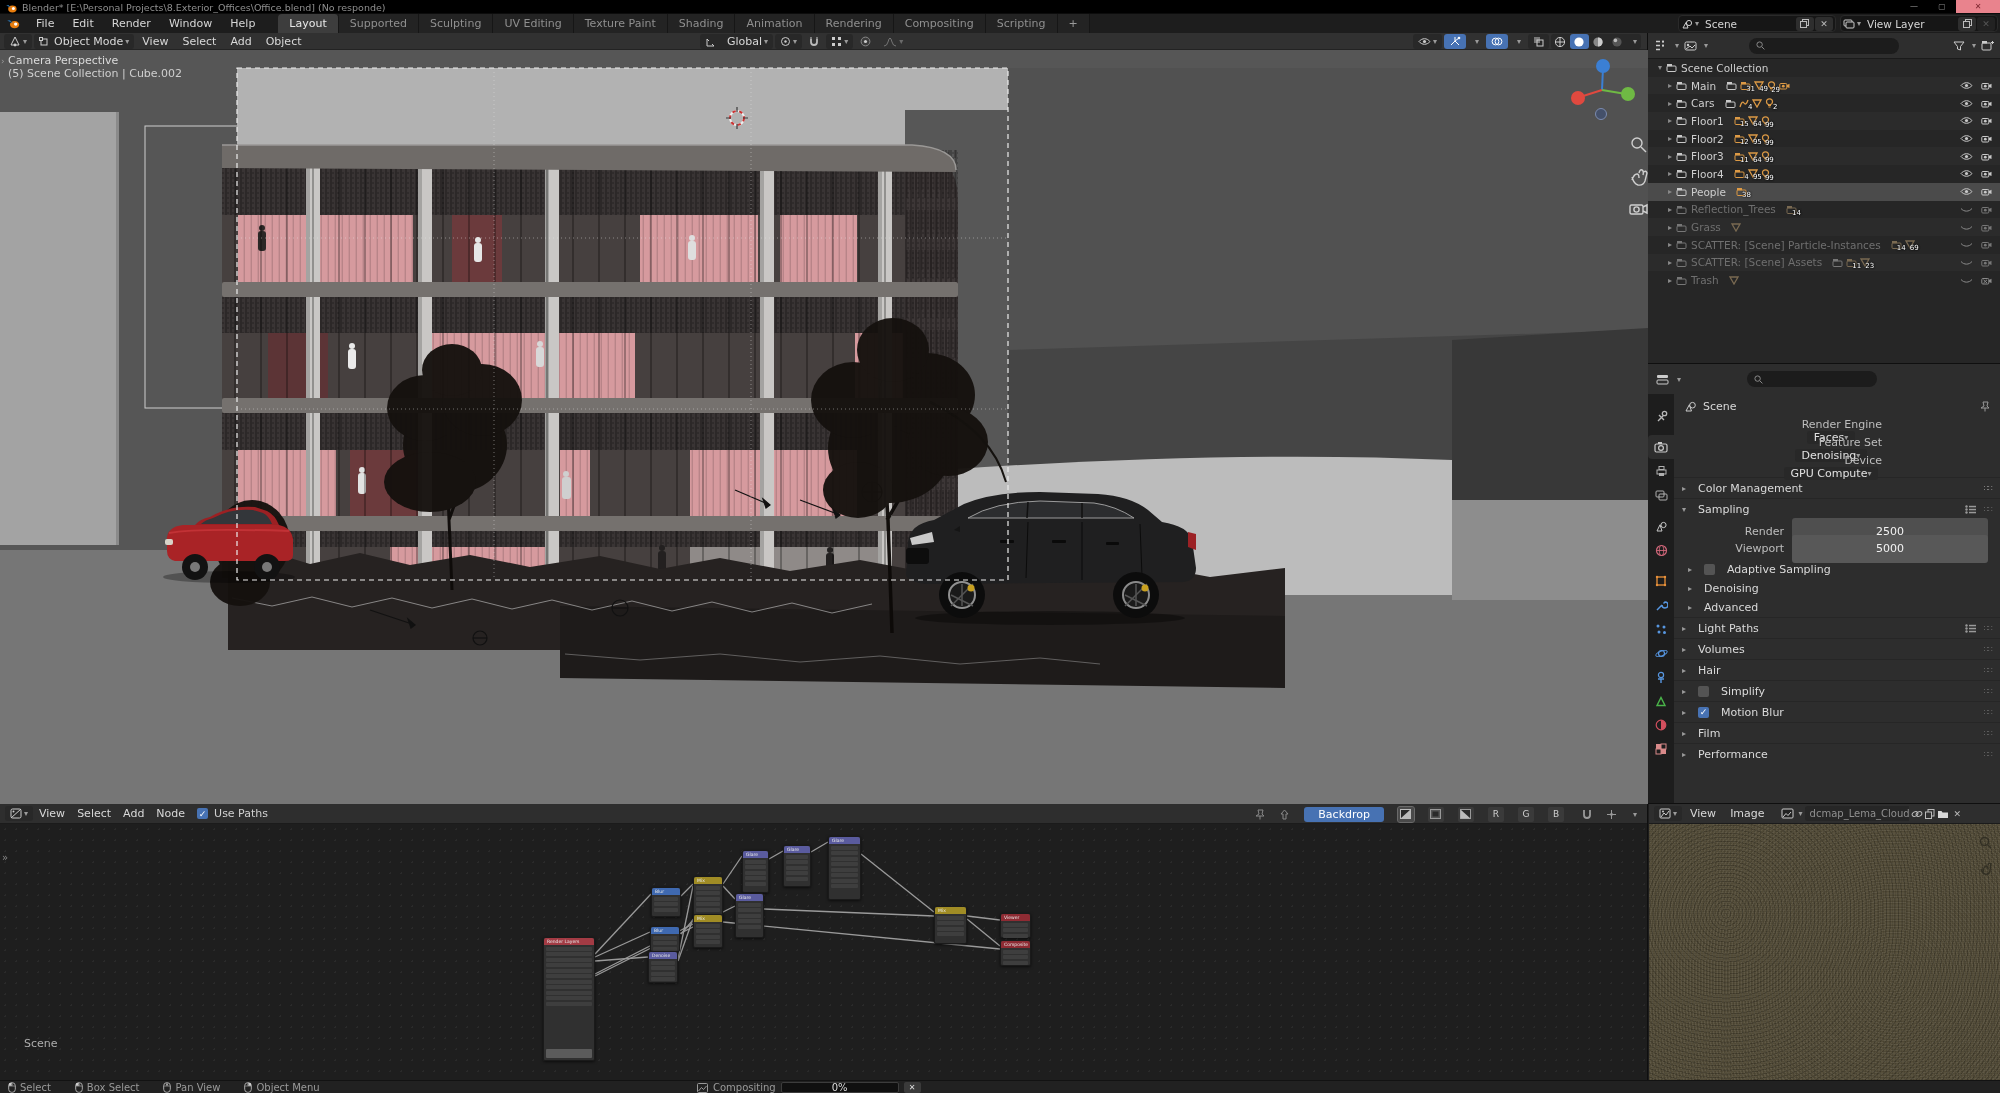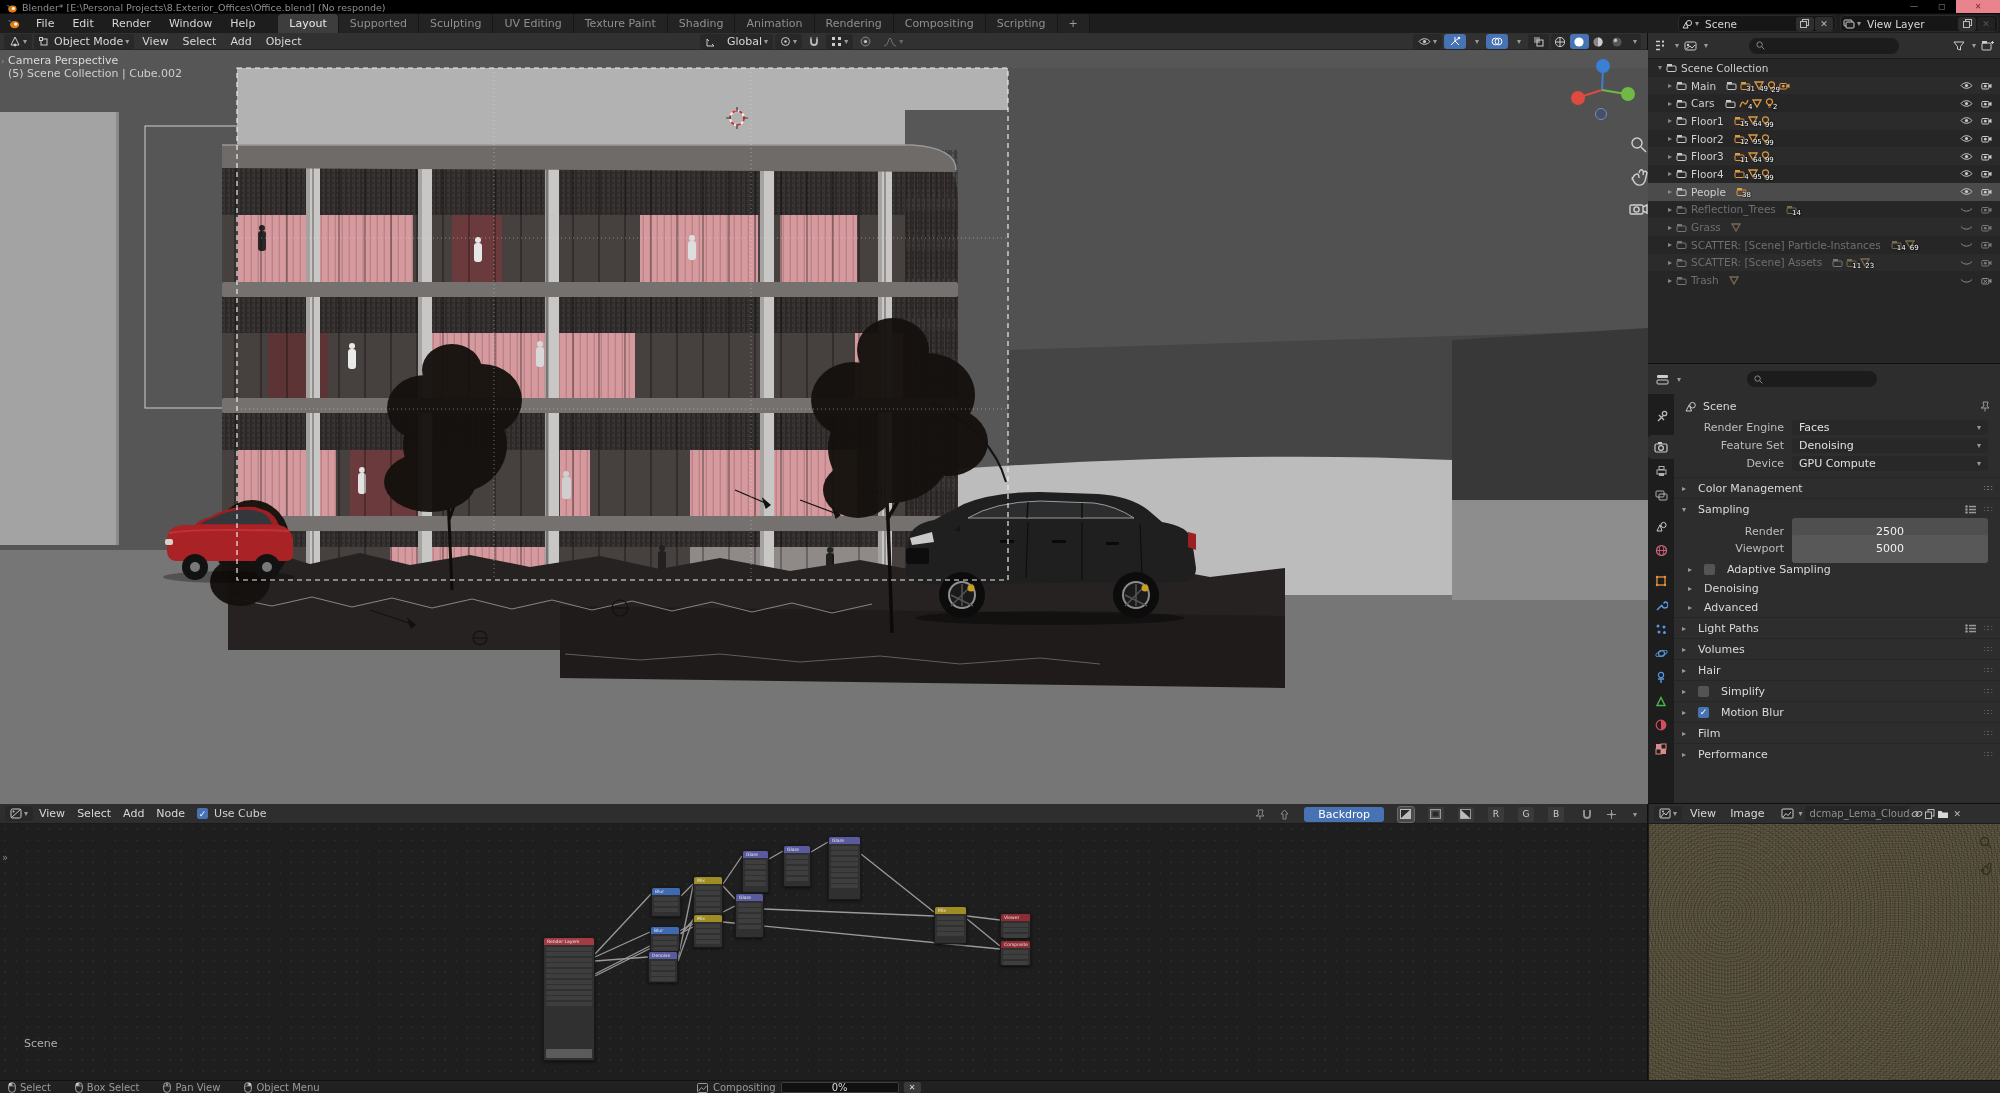--- a/index.html
+++ b/index.html
@@ -57,21 +57,21 @@
   
   .props{position:absolute;left:1648px;top:364px;width:352px;height:440px;background:#2d2d2d;overflow:hidden;border-bottom:1px solid #0f0f0f;}
   .props-tabs{position:absolute;left:0;top:30px;bottom:0;width:26px;background:#1d1d1d;display:flex;flex-direction:column;align-items:center;padding-top:10px;}
   .ptab{width:26px;height:24px;display:flex;align-items:center;justify-content:center;}
   .ptab.active{background:#2d2d2d;border-radius:4px 0 0 4px;}
   .ptab.gap{margin-top:7px;}
   .props-header{height:30px;display:flex;align-items:center;padding:0 8px;gap:6px;background:#2d2d2d;}
   .props-body{position:absolute;left:26px;right:0;top:30px;bottom:0;font-size:11px;}
   .crumb{height:24px;display:flex;align-items:center;gap:6px;padding:0 10px;color:#d8d8d8;}
   .crumb .pin{margin-left:auto;color:#999;}
-  .frow{height:18px;display:flex;align-items:center;padding:0 12px 0 0;}
+  .frow{height:18px;display:flex;align-items:center;padding:0 12px 0 0;flex-direction:column;}
   .frow .flab{width:118px;text-align:right;color:#bdbdbd;padding-right:8px;}
   .drop{flex:1;height:15px;background:#282828;border-radius:3px;display:flex;align-items:center;padding:0 7px;color:#e0e0e0;}
   .drop .caret{margin-left:auto;}
   .phead{height:21px;display:flex;align-items:center;gap:6px;padding:0 8px;color:#dadada;border-top:1px solid #262626;background:#2d2d2d;}
   .phead .tri{font-size:8px;color:#9a9a9a;width:10px;}
   .phead .rt{margin-left:auto;display:flex;gap:8px;color:#8b8b8b;}
   .numrow{height:17px;display:flex;align-items:center;padding:0 12px 0 0;}
   .numrow .flab{width:118px;text-align:right;color:#bdbdbd;padding-right:8px;}
   .numfield{flex:1;height:28px;border-radius:3px;display:flex;align-items:center;justify-content:center;color:#f2f2f2;}
   .sub{padding-left:14px;}
@@ -1554,21 +1554,21 @@
             </svg>
           </span>
         <span class="caret">▾</span>
         </span>
       <span class="hmenu">View</span>
       <span class="hmenu">Select</span>
       <span class="hmenu">Add</span>
       <span class="hmenu">Node</span>
       <span style="display:flex;align-items:center;margin-left:6px">
         <span class="cb on">✓</span>
-        <span>Use Cube</span>
+        <span>Use Paths</span>
       </span>
       <div class="ne-right">
         <span class="ico">
             <svg width="10" height="11" viewBox="0 0 10 11">
               <path d="M3,1 L8,1 L7,5 L9,7 L1,7 L4,5 Z M5,7 L5,10.5" stroke="#888" fill="none"></path>
             </svg>
           </span>
         <span class="ico">
             <svg width="11" height="11" viewBox="0 0 11 11">
               <path d="M5.5,1 L2,5 L4,5 L4,10 L7,10 L7,5 L9,5 Z" fill="none" stroke="#888"></path>

